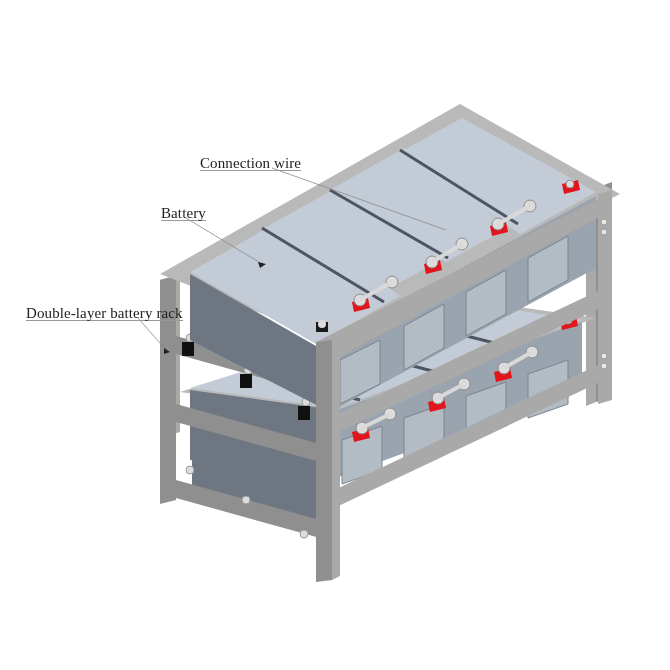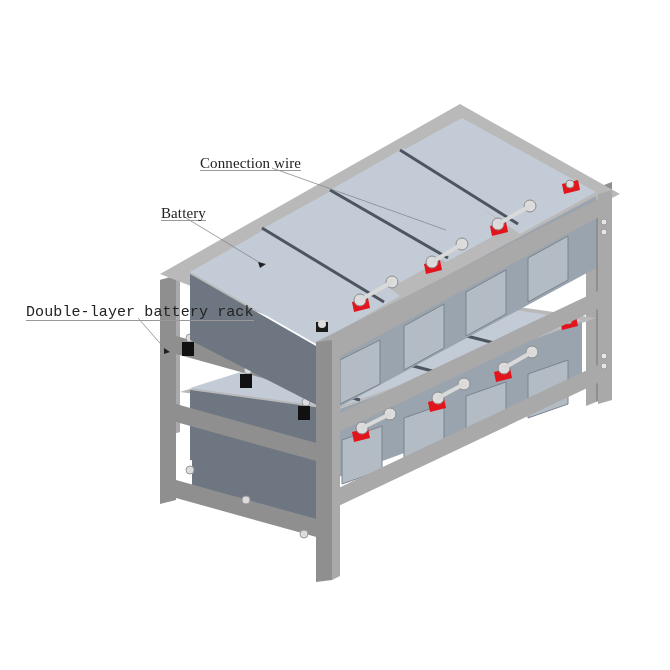--- a/index.html
+++ b/index.html
@@ -168,14 +168,14 @@
       <line x1="138" y1="318" x2="166" y2="350"></line>
     </g>
     <g fill="#222">
       <polygon points="258,262 266,264 260,268"></polygon>
       <polygon points="164,348 170,352 164,354"></polygon>
     </g>
   </svg>
 
   <div class="label" style="left:200px; top:157px;">Connection wire</div>
   <div class="label" style="left:161px; top:207px;">Battery</div>
-  <div class="label" style="left:26px; top:307px;font-family:Liberation Mono, monospace;">Double-layer battery rack</div>
+  <div class="label" style="left:26px; top:307px;">Double-layer battery rack</div>
 </div>
 
 </body></html>

